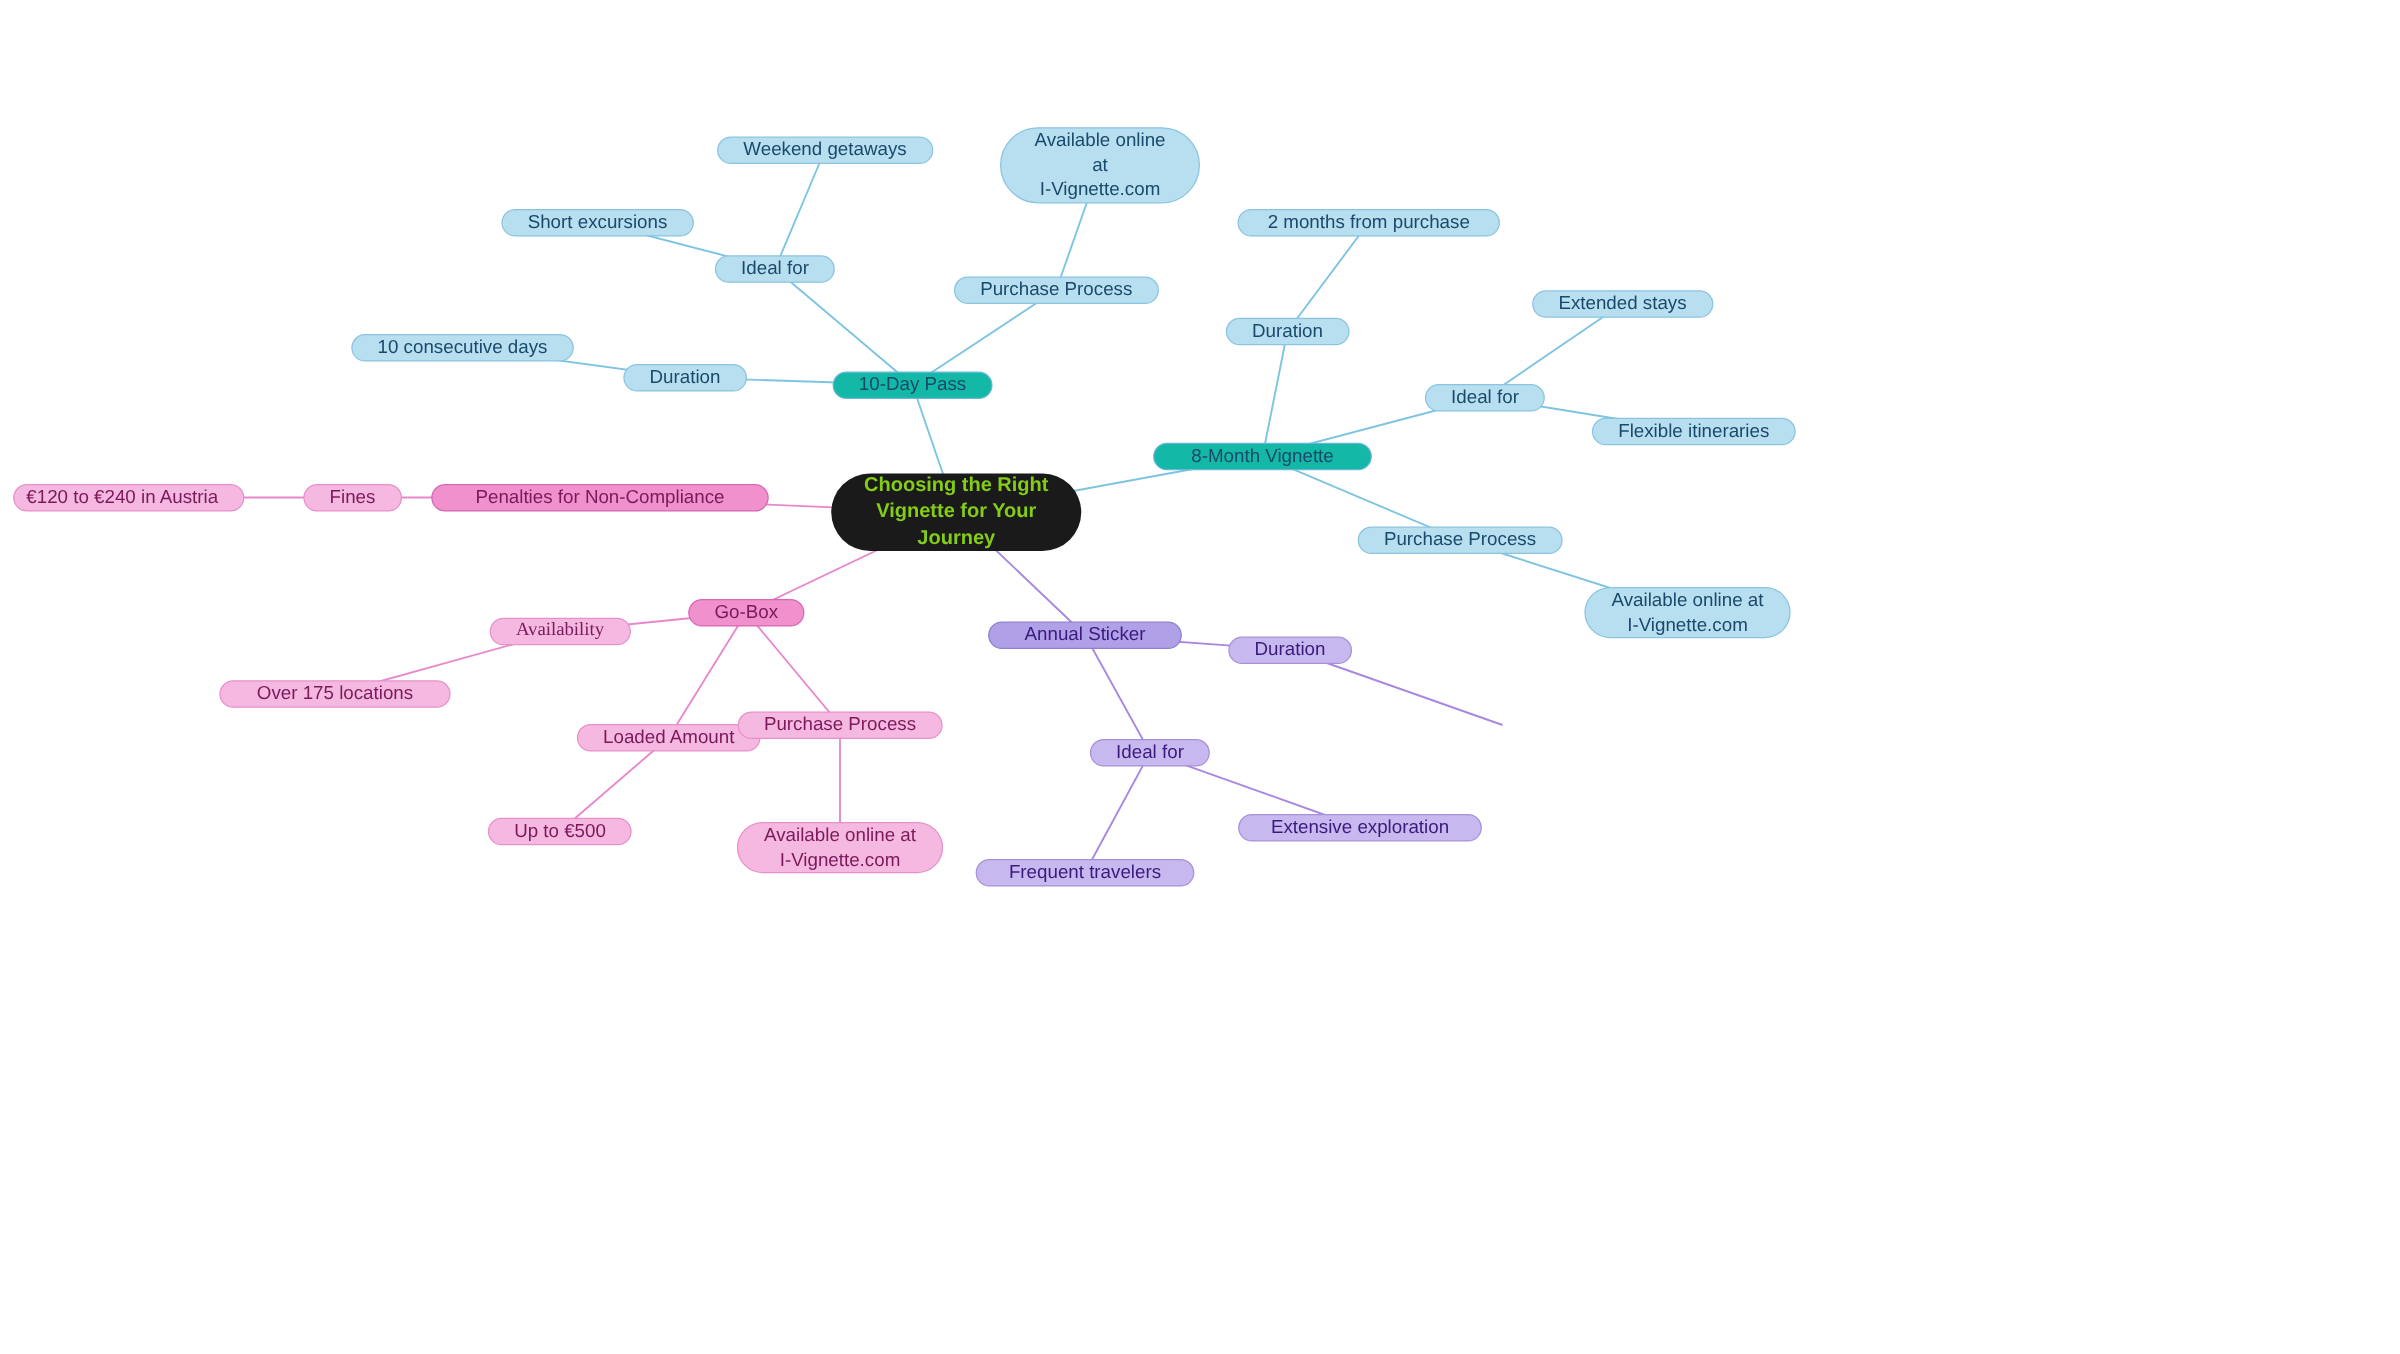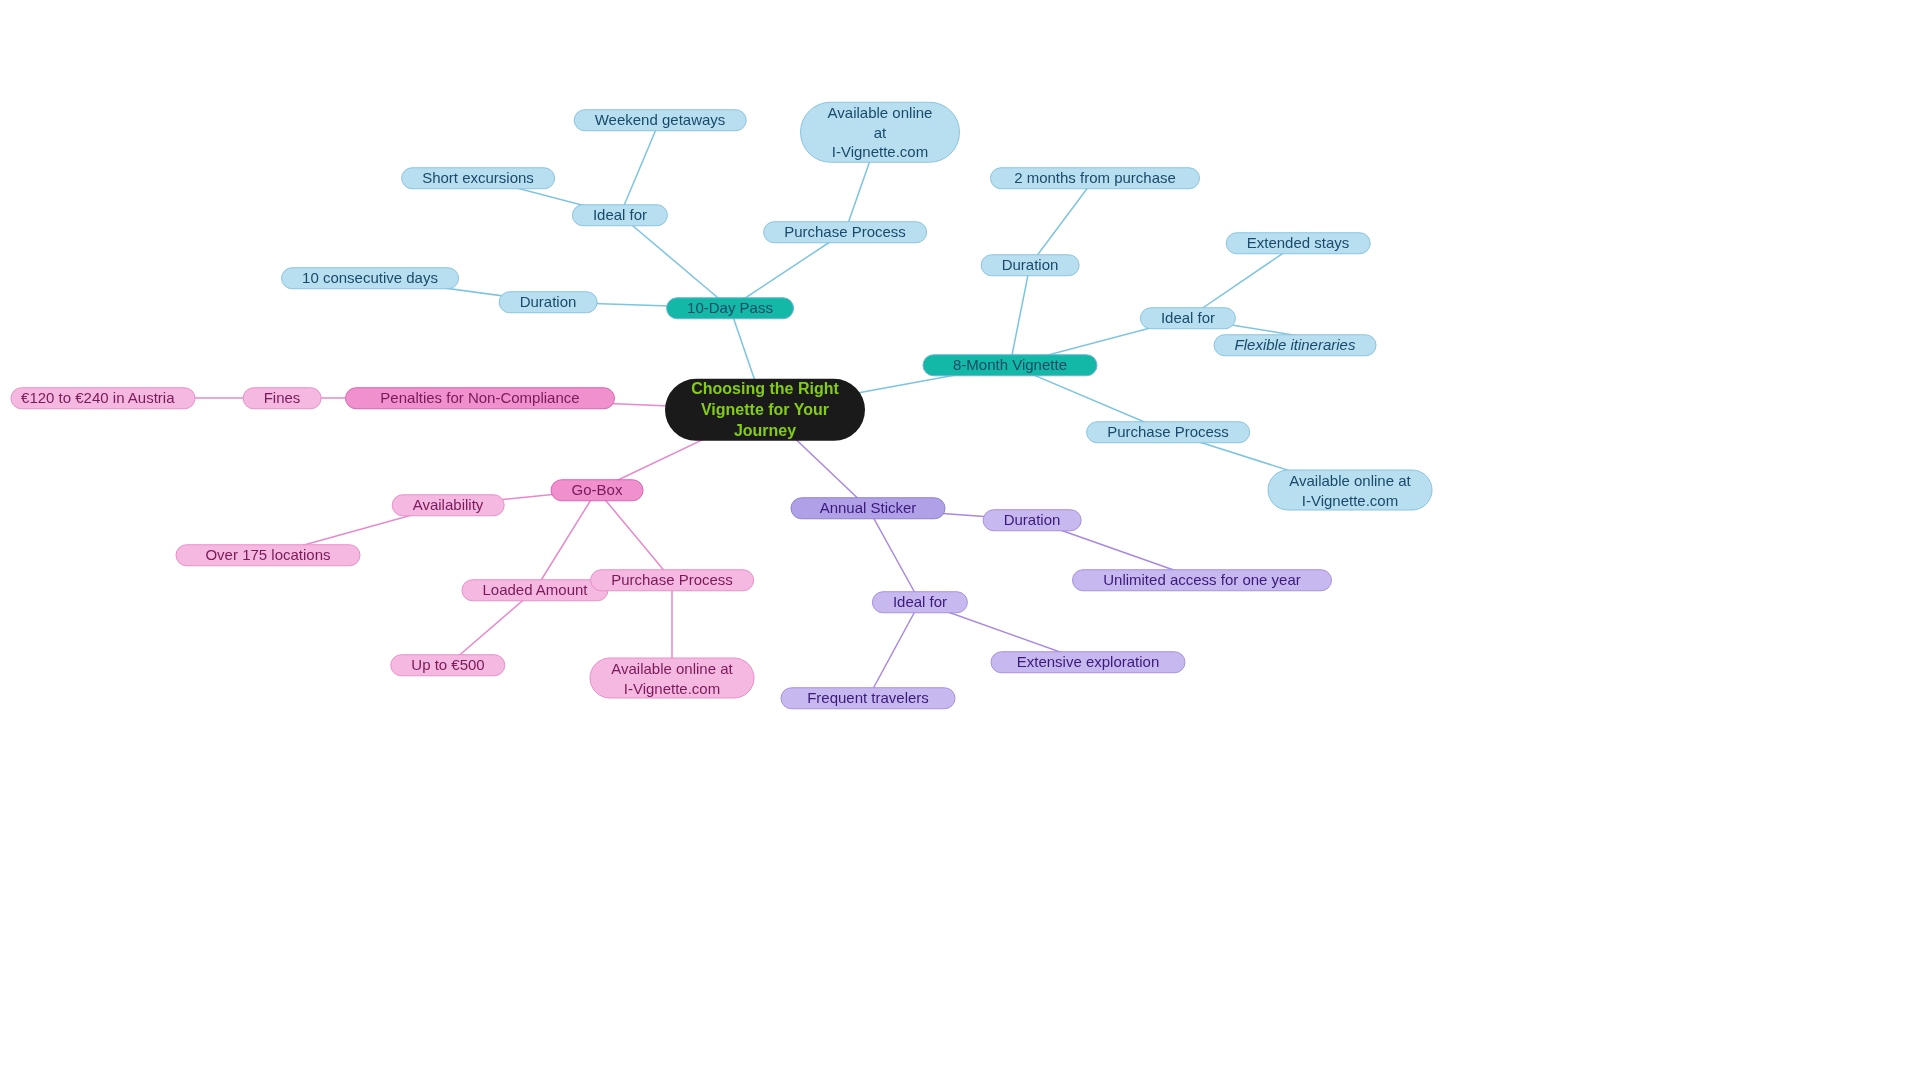--- a/index.html
+++ b/index.html
@@ -161,21 +161,21 @@
   </div>
   <div class="node node-blue" style="left:1095px; top:178px; width:210px;text-align:center;">
     <span>2 months from purchase</span>
   </div>
   <div class="node node-blue" style="left:1188px; top:318px;">
     <span>Ideal for</span>
   </div>
   <div class="node node-blue" style="left:1298px; top:243px;">
     <span>Extended stays</span>
   </div>
-  <div class="node node-blue" style="left:1295px; top:345px;font-style:italic;">
+  <div class="node node-blue" style="left:1355px; top:345px;">
     <span>Flexible itineraries</span>
   </div>
   <div class="node node-blue" style="left:1168px; top:432px;">
     <span>Purchase Process</span>
   </div>
   <div class="node node-blue" style="left:1350px; top:490px; white-space:normal; width:165px; text-align:center;">
     <span style="white-space:pre-line;">Available online at
 I-Vignette.com</span>
   </div>
 
@@ -185,21 +185,21 @@
   <div class="node node-pink" style="left:282px; top:398px;">
     <span>Fines</span>
   </div>
   <div class="node node-pink" style="left:103px; top:398px; width:185px;justify-content:flex-end;">
     <span>€120 to €240 in Austria</span>
   </div>
 
   <div class="node node-pink-medium" style="left:597px; top:490px;">
     <span>Go-Box</span>
   </div>
-  <div class="node node-pink" style="left:448px; top:505px;">
+  <div class="node node-pink" style="left:448px; top:505px;font-family:Liberation Serif, serif;">
     <span>Availability</span>
   </div>
   <div class="node node-pink" style="left:268px; top:555px; width:185px;">
     <span>Over 175 locations</span>
   </div>
   <div class="node node-pink" style="left:535px; top:590px;">
     <span>Loaded Amount</span>
   </div>
   <div class="node node-pink" style="left:448px; top:665px;">
     <span>Up to €500</span>
@@ -211,23 +211,20 @@
     <span style="white-space:pre-line;">Available online at
 I-Vignette.com</span>
   </div>
 
   <div class="node node-purple-medium" style="left:868px; top:508px; width:155px;">
     <span>Annual Sticker</span>
   </div>
   <div class="node node-purple" style="left:1032px; top:520px;">
     <span>Duration</span>
   </div>
-  <div class="node node-purple" style="left:1202px; top:580px; width:260px;">
-    <span>Unlimited access for one year</span>
-  </div>
   <div class="node node-purple" style="left:920px; top:602px;">
     <span>Ideal for</span>
   </div>
   <div class="node node-purple" style="left:868px; top:698px; width:175px;">
     <span>Frequent travelers</span>
   </div>
   <div class="node node-purple" style="left:1088px; top:662px; width:195px;">
     <span>Extensive exploration</span>
   </div>
 </div>

